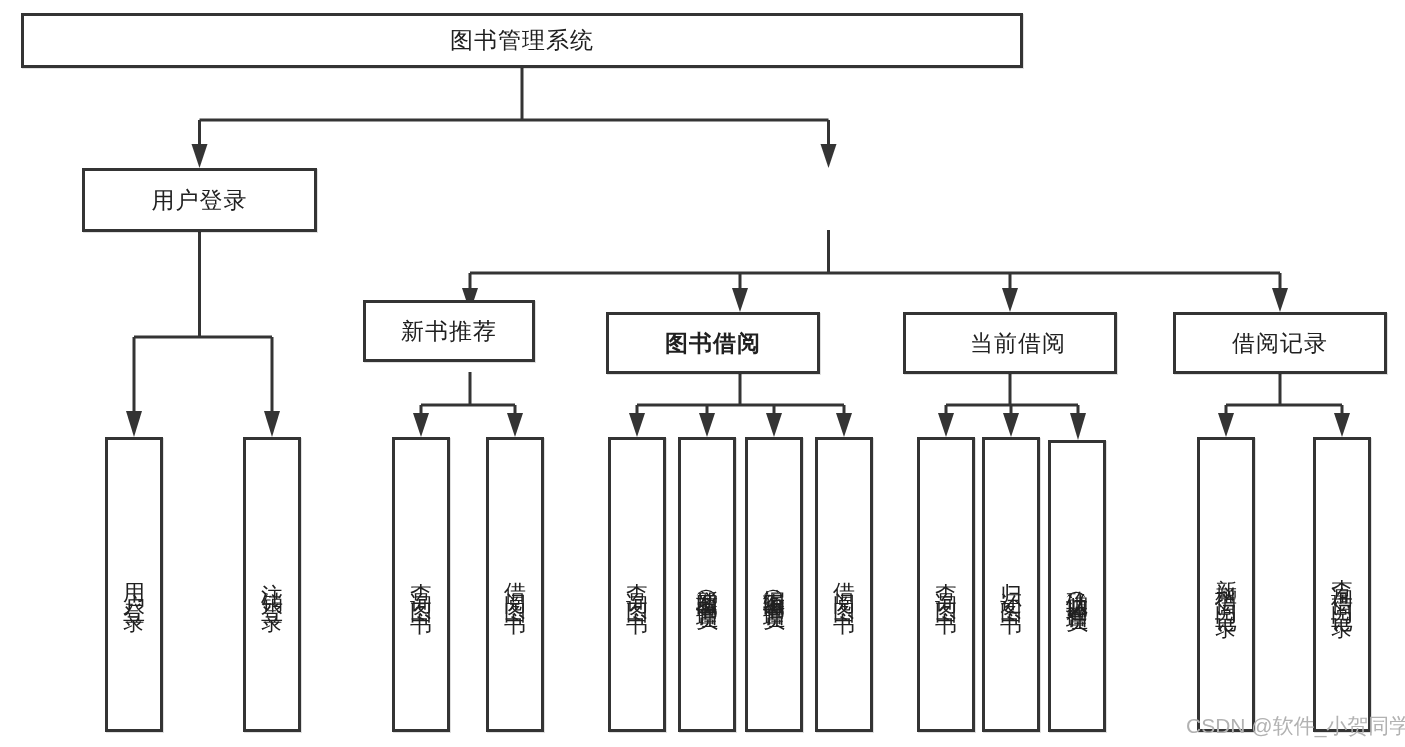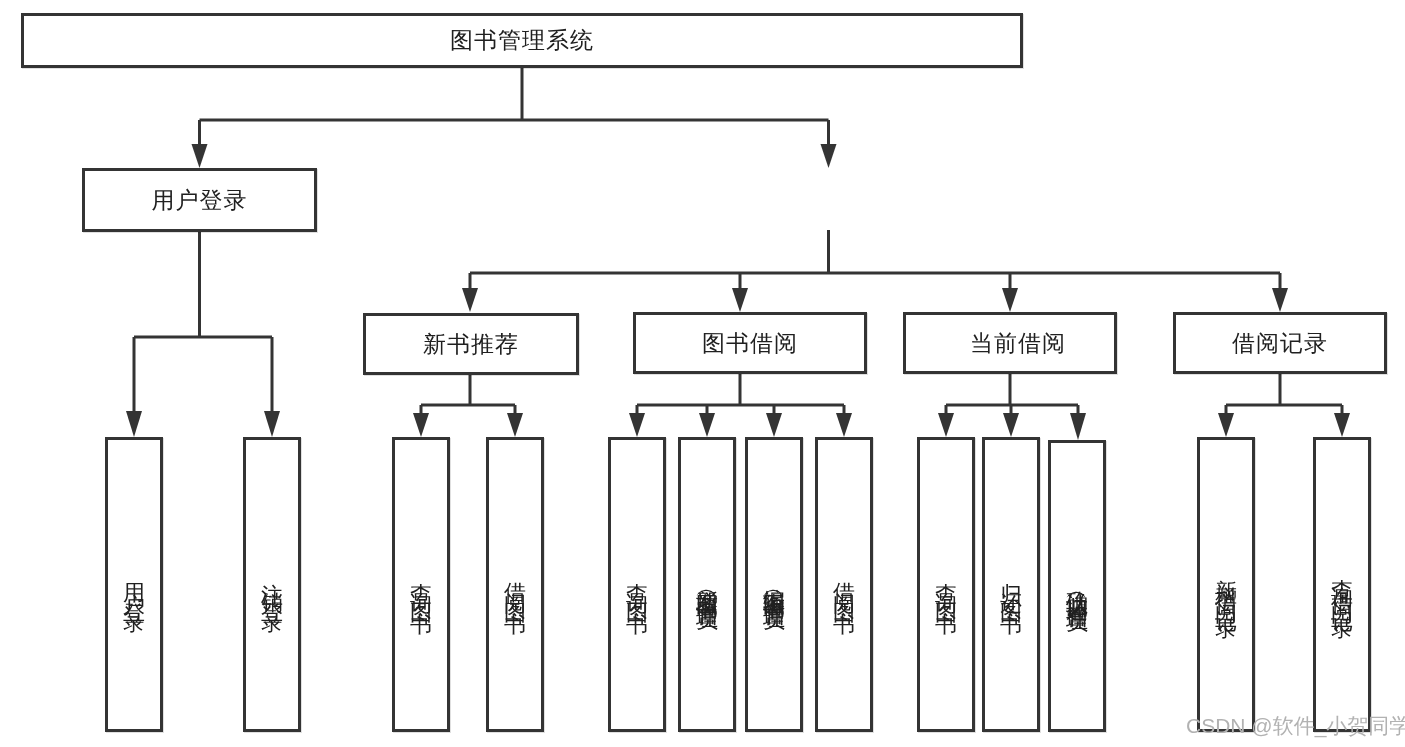--- a/index.html
+++ b/index.html
@@ -91,24 +91,24 @@
   </svg>
 
   <div class="box" style="left:21px;top:13px;width:1002px;height:55px;">
     <span class="h-label">图书管理系统</span>
   </div>
 
   <div class="box" style="left:82px;top:168px;width:235px;height:64px;">
     <span class="h-label">用户登录</span>
   </div>
 
-  <div class="box" style="left:363px;top:313px;width:216px;height:62px;">
+  <div class="box" style="left:363px;top:300px;width:172px;height:62px;">
     <span class="h-label">新书推荐</span>
   </div>
-  <div class="box" style="left:633px;top:312px;width:234px;height:62px;">
+  <div class="box" style="left:606px;top:312px;width:214px;height:62px;font-weight:bold;">
     <span class="h-label">图书借阅</span>
   </div>
   <div class="box" style="left:903px;top:312px;width:214px;height:62px;padding-left:16px;">
     <span class="h-label">当前借阅</span>
   </div>
   <div class="box" style="left:1173px;top:312px;width:214px;height:62px;">
     <span class="h-label">借阅记录</span>
   </div>
 
   <div class="box" style="left:105px;top:437px;width:58px;height:295px;">

